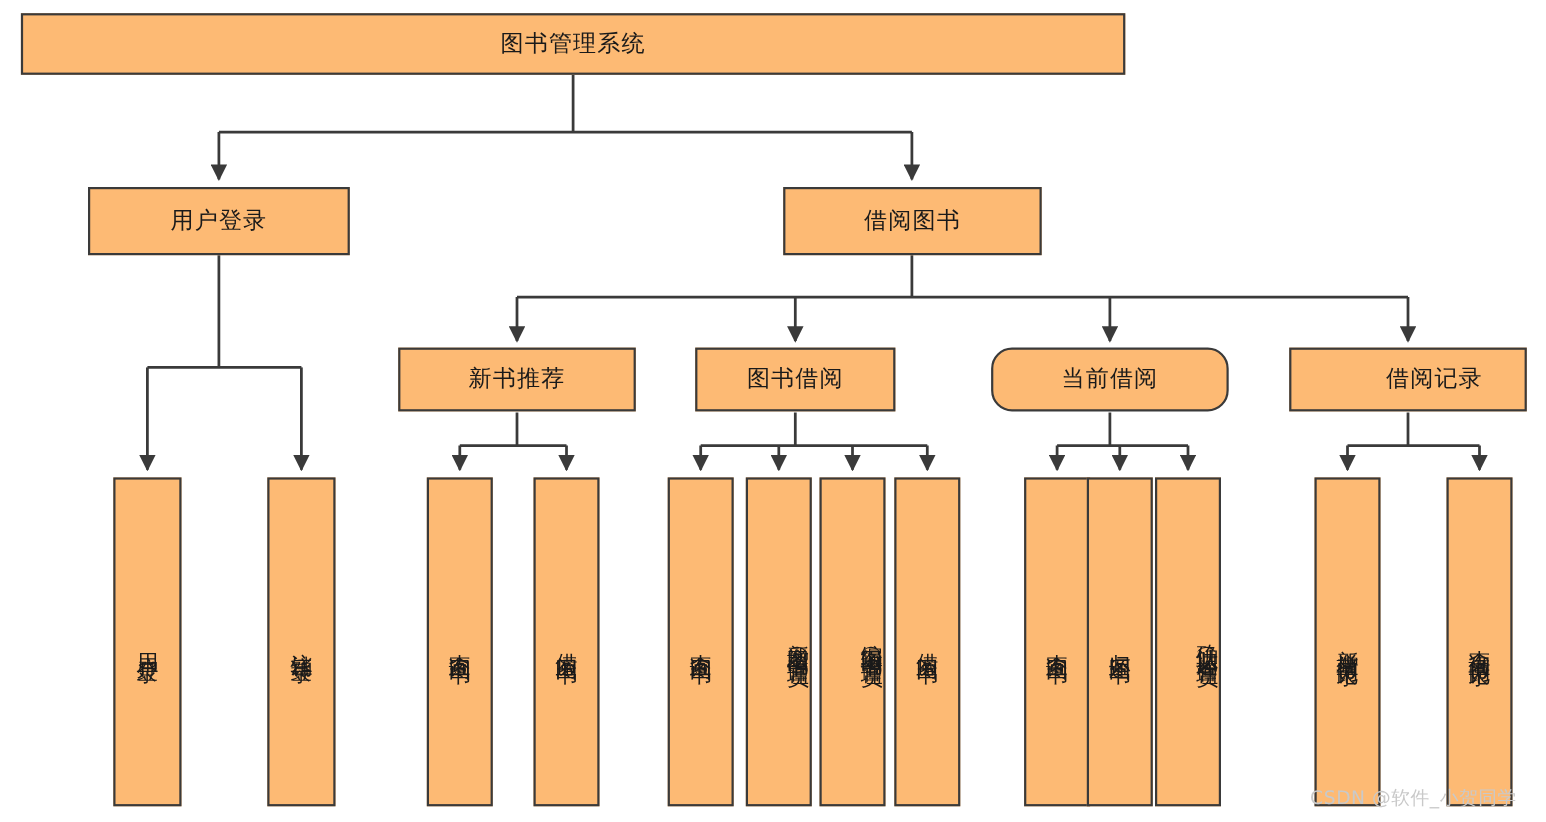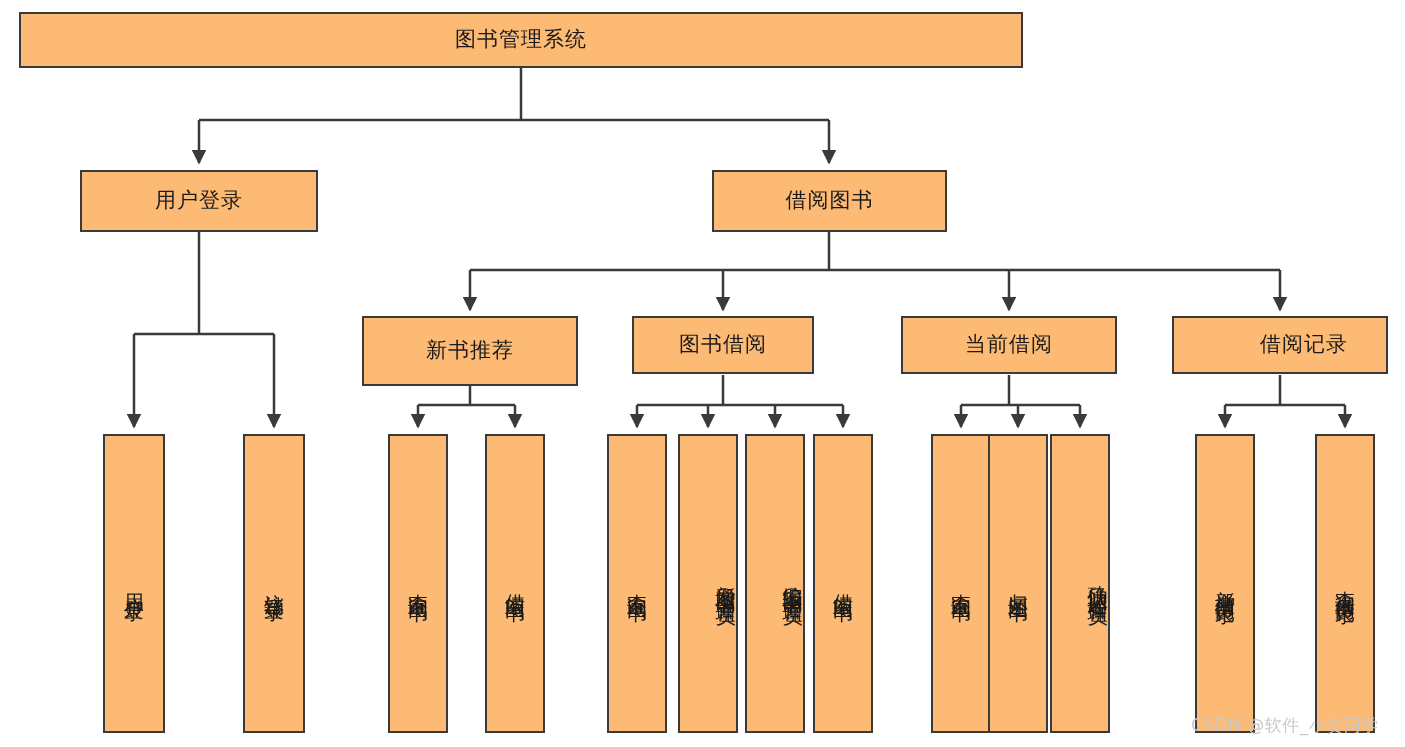--- a/index.html
+++ b/index.html
@@ -129,27 +129,27 @@
     <span>图书管理系统</span>
   </div>
 
   <div class="node horiz" style="left:80px; top:170px; width:238px; height:62px;">
     <span>用户登录</span>
   </div>
   <div class="node horiz" style="left:712px; top:170px; width:235px; height:62px;">
     <span>借阅图书</span>
   </div>
 
-  <div class="node horiz" style="left:362px; top:316px; width:216px; height:70px;text-align:center;">
+  <div class="node horiz" style="left:362px; top:316px; width:216px; height:58px;text-align:center;">
     <span>新书推荐</span>
   </div>
   <div class="node horiz" style="left:632px; top:316px; width:182px; height:58px;text-align:right;">
     <span>图书借阅</span>
   </div>
-  <div class="node horiz" style="left:901px; top:316px; width:216px; height:58px;">
+  <div class="node horiz" style="left:901px; top:316px; width:216px; height:58px;border-radius:19px;">
     <span>当前借阅</span>
   </div>
   <div class="node horiz" style="left:1172px; top:316px; width:216px; height:58px;padding-left:48px;">
     <span>借阅记录</span>
   </div>
 
   <div class="node vert midalign" style="left:103px; top:434px; width:62px; height:299px;">
     <span>用户登录</span>
   </div>
   <div class="node vert midalign" style="left:243px; top:434px; width:62px; height:299px;">

